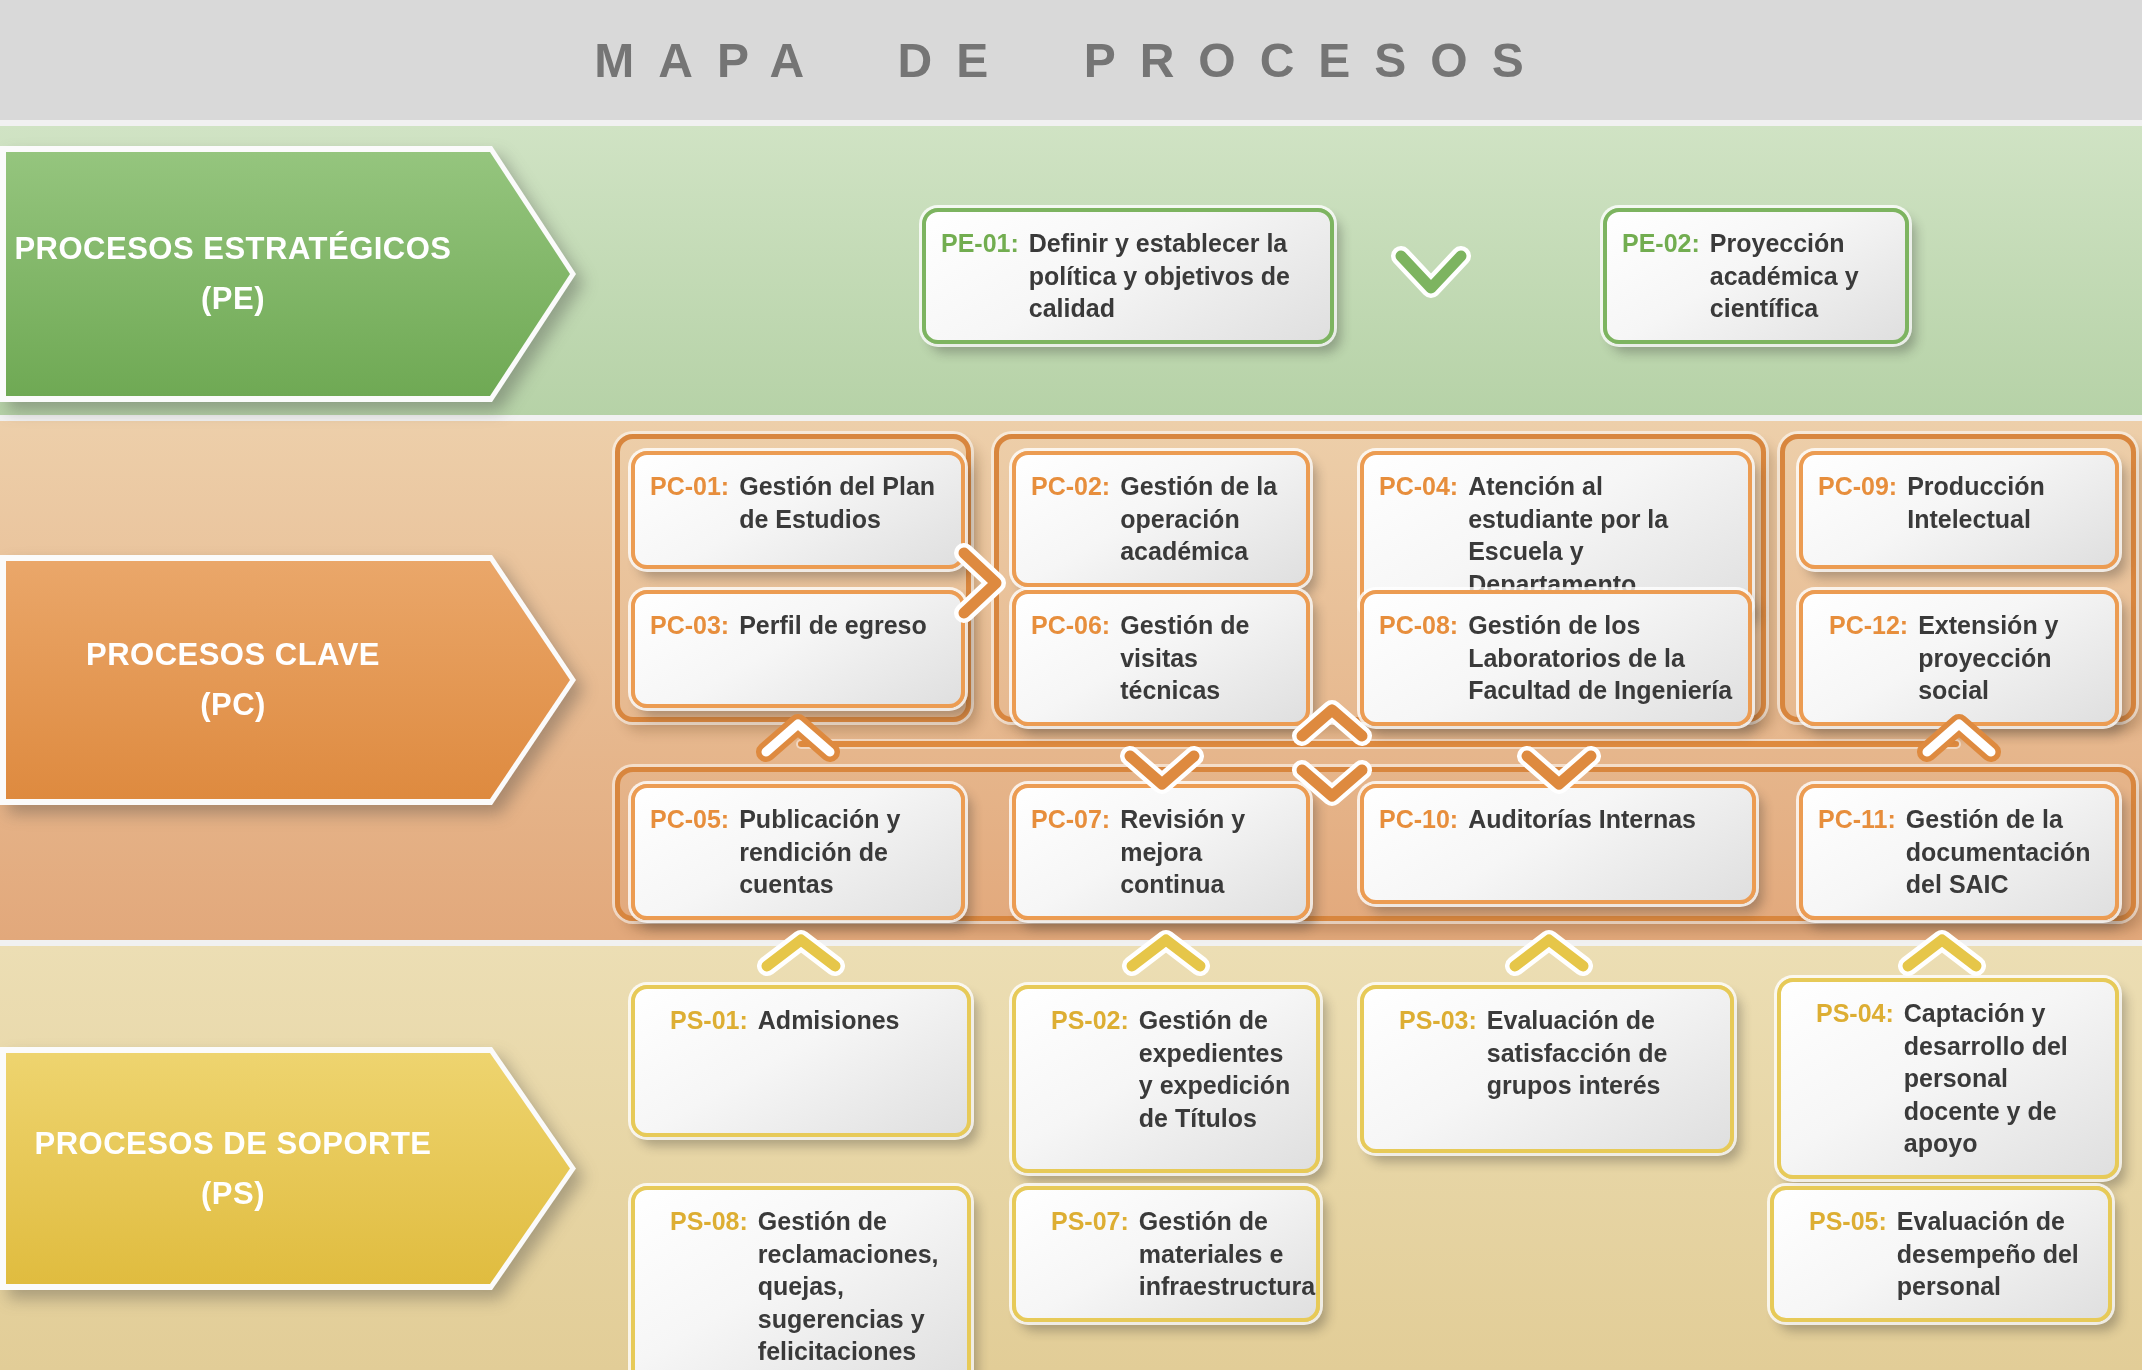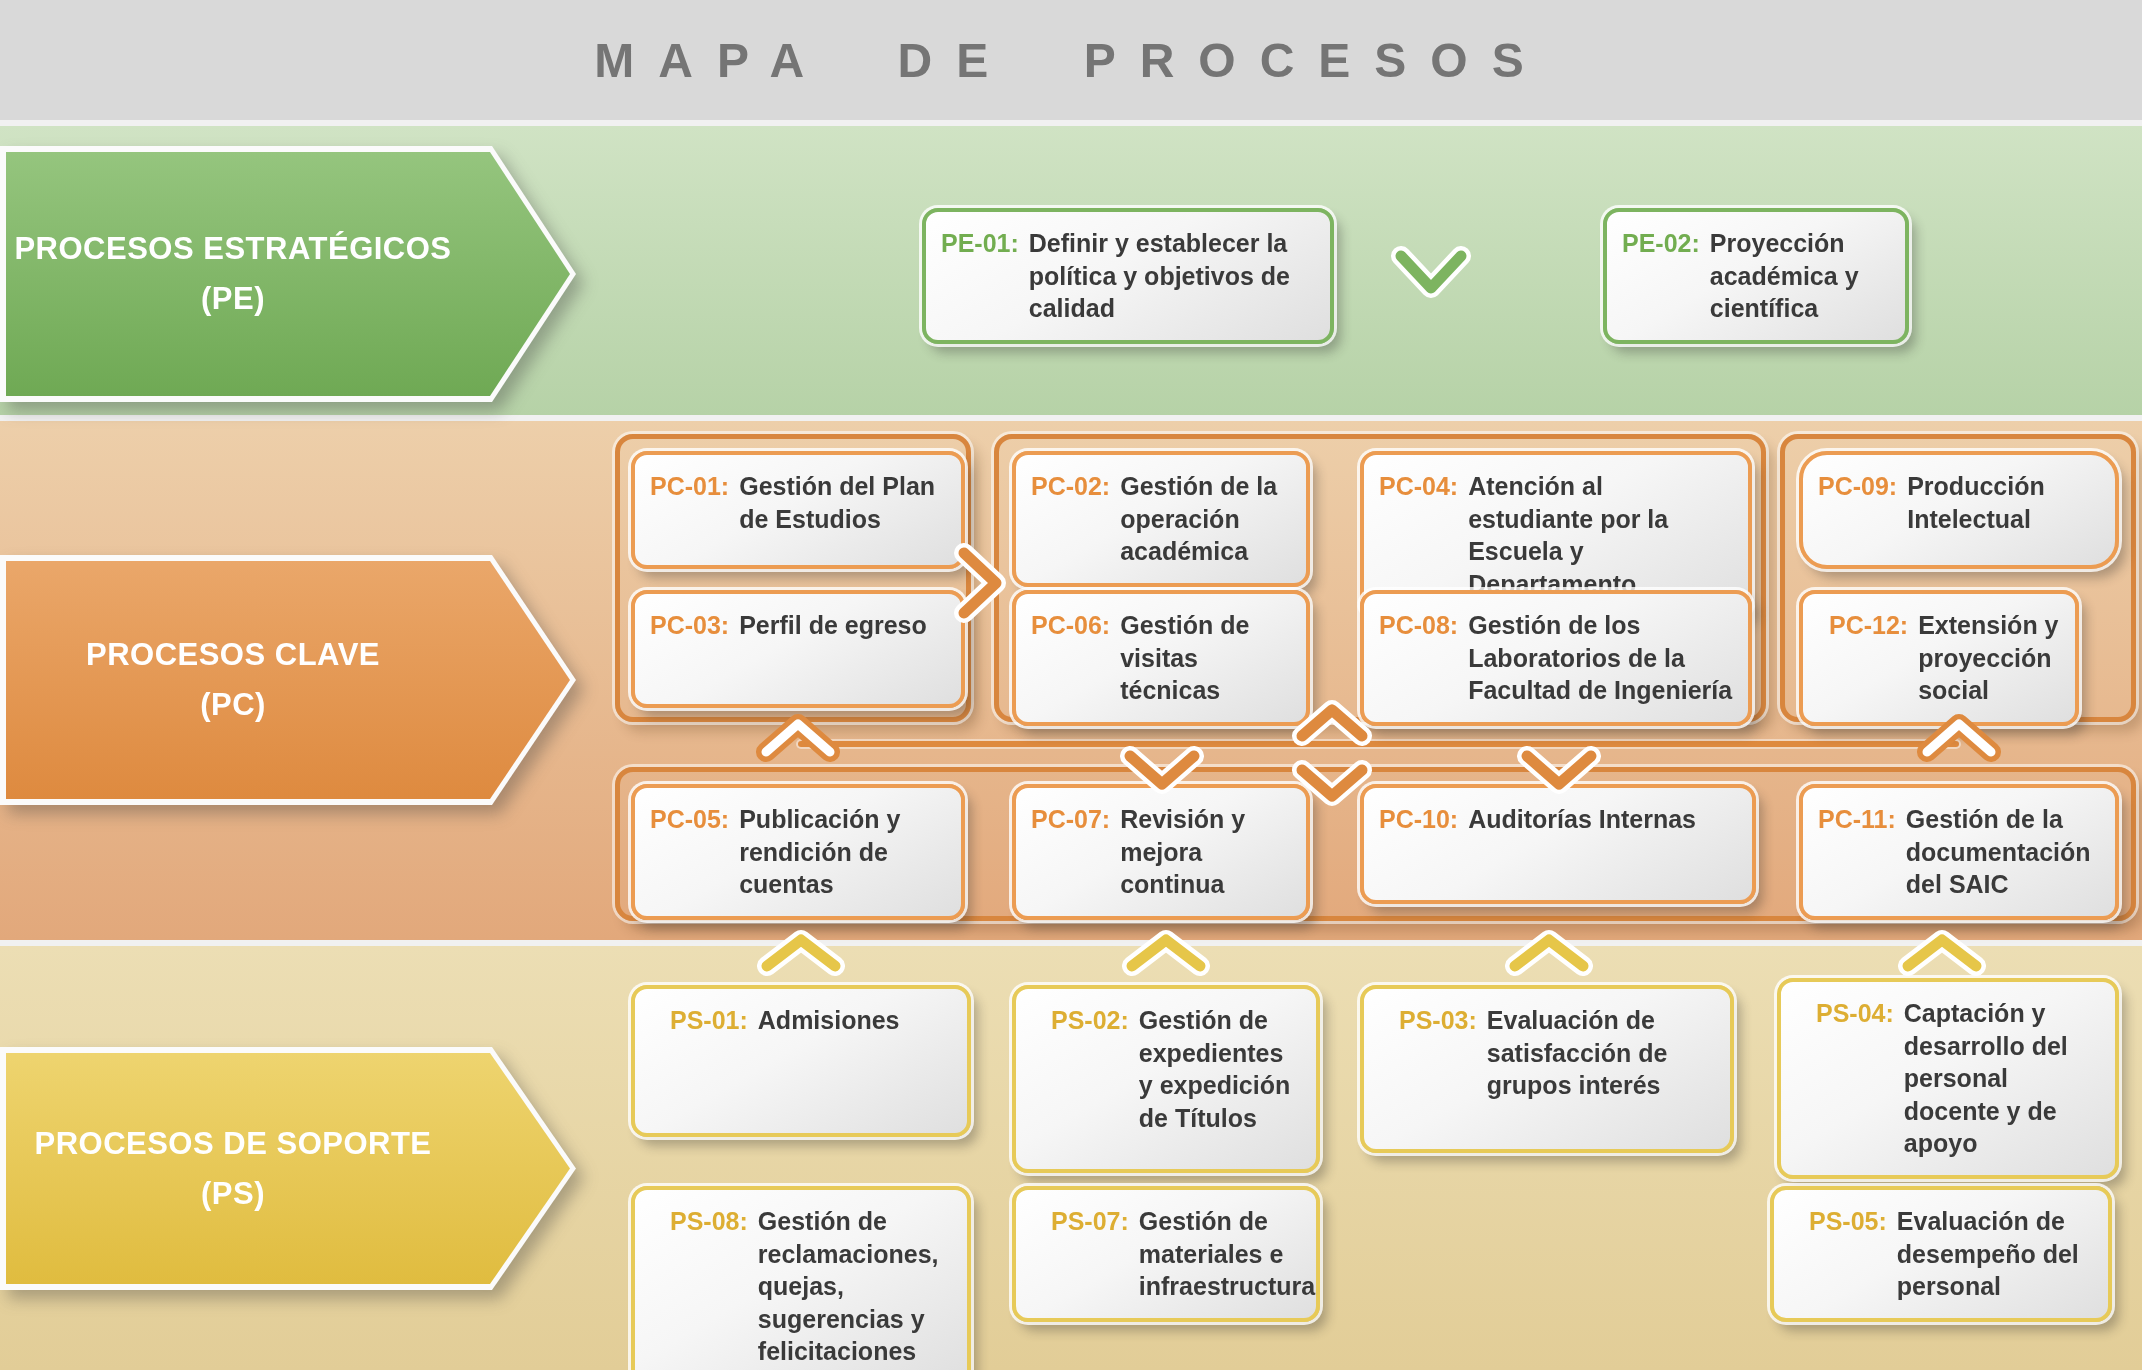--- a/index.html
+++ b/index.html
@@ -206,25 +206,25 @@
     <span class="desc">Gestión de visitas técnicas</span>
   </div>
   <div class="card pc-card" style="left:1360px; top:451px; width:392px; min-height:118px;">
     <span class="code">PC-04:</span>
     <span class="desc">Atención al estudiante por la Escuela y Departamento</span>
   </div>
   <div class="card pc-card" style="left:1360px; top:590px; width:392px; min-height:118px;">
     <span class="code">PC-08:</span>
     <span class="desc">Gestión de los Laboratorios de la Facultad de Ingeniería</span>
   </div>
-  <div class="card pc-card" style="left:1799px; top:451px; width:320px; min-height:118px;border-radius:28px;">
+  <div class="card pc-card" style="left:1799px; top:451px; width:320px; min-height:118px;">
     <span class="code">PC-09:</span>
     <span class="desc">Producción Intelectual</span>
   </div>
-  <div class="card pc-card" style="left:1799px; top:590px; width:280px; min-height:118px;padding-left:26px;">
+  <div class="card pc-card" style="left:1799px; top:590px; width:320px; min-height:118px;padding-left:26px;">
     <span class="code">PC-12:</span>
     <span class="desc">Extensión y proyección social</span>
   </div>
 
   <div class="card pc-card" style="left:631px; top:784px; width:334px; min-height:120px;">
     <span class="code">PC-05:</span>
     <span class="desc">Publicación y rendición de cuentas</span>
   </div>
   <div class="card pc-card" style="left:1012px; top:784px; width:298px; min-height:120px;">
     <span class="code">PC-07:</span>

